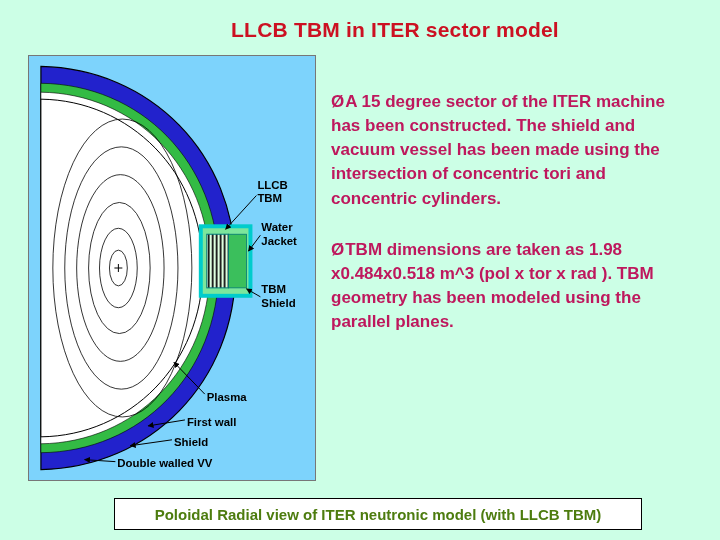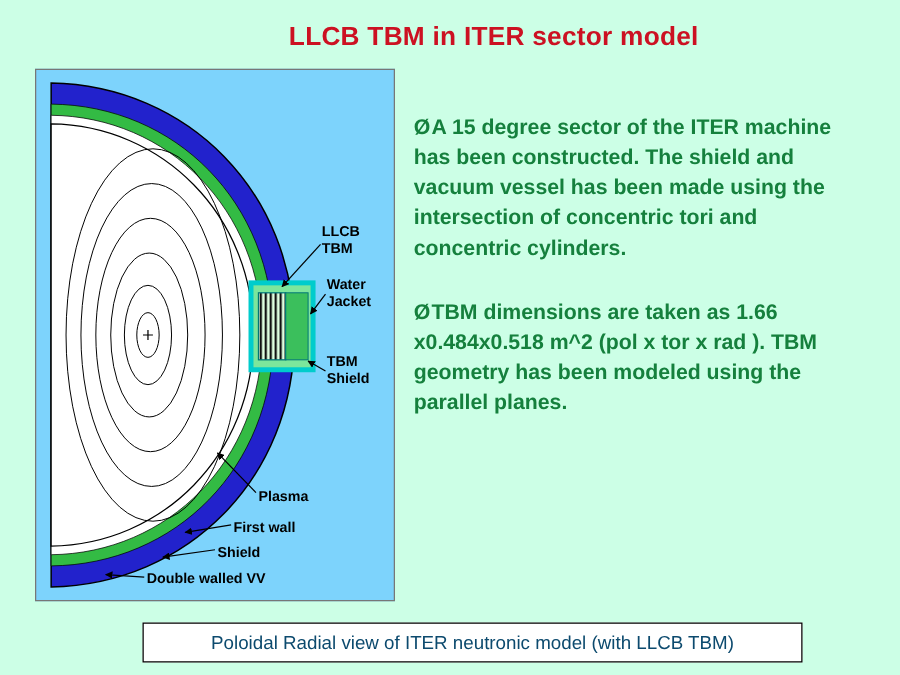--- a/index.html
+++ b/index.html
@@ -27,34 +27,34 @@
   .figure svg { display:block; width:100%; height:100%; }
   .figure text {
     font-family:"Liberation Sans", sans-serif;
     font-size:11.5px; font-weight:bold; fill:#000;
   }
 
   .bullets {
     position:absolute; left:331px; top:90px; width:362px;
   }
   .bullet {
-    font-size:17px; font-weight:bold; color:#15803d;
+    font-size:17px; font-weight:bold; color:#be185d;
     line-height:1.42;
     margin-bottom:27px;
   }
   .bullet .glyph { padding-right:1px; }
 
   .caption-box {
     position:absolute; left:114px; top:498px;
     width:528px; height:32px;
     background:#ffffff; border:1px solid #000;
     display:flex; align-items:center; justify-content:center;
   }
   .caption-box span {
-    font-size:15px; font-weight:normal; color:#0c4a6e;
+    font-size:15px; font-weight:bold; color:#4d7c0f;
     white-space:nowrap;
   }
 </style>
 </head>
 <body>
 
 <div class="slide">
 
   <h1 class="title">LLCB TBM in ITER sector model</h1>
 
@@ -113,20 +113,20 @@
 
       <text x="179" y="347">Plasma</text>
       <text x="159" y="372">First wall</text>
       <text x="146" y="392">Shield</text>
       <text x="89" y="413">Double walled VV</text>
     </svg>
   </div>
 
   <div class="bullets">
     <p class="bullet"><span class="glyph">Ø</span><span>A 15 degree sector of the ITER machine has been constructed. The shield and vacuum vessel has been made using the intersection of concentric tori and concentric cylinders.</span></p>
-    <p class="bullet"><span class="glyph">Ø</span><span>TBM dimensions are taken as 1.66 x0.484x0.518 m^2 (pol x tor x rad ). TBM geometry has been modeled using the parallel planes.</span></p>
+    <p class="bullet"><span class="glyph">Ø</span><span>TBM dimensions are taken as 1.98 x0.484x0.518 m^3 (pol x tor x rad ). TBM geometry has been modeled using the parallel planes.</span></p>
   </div>
 
   <div class="caption-box">
     <span>Poloidal Radial view of ITER  neutronic model (with LLCB TBM)</span>
   </div>
 
 </div>
 
 </body></html>

